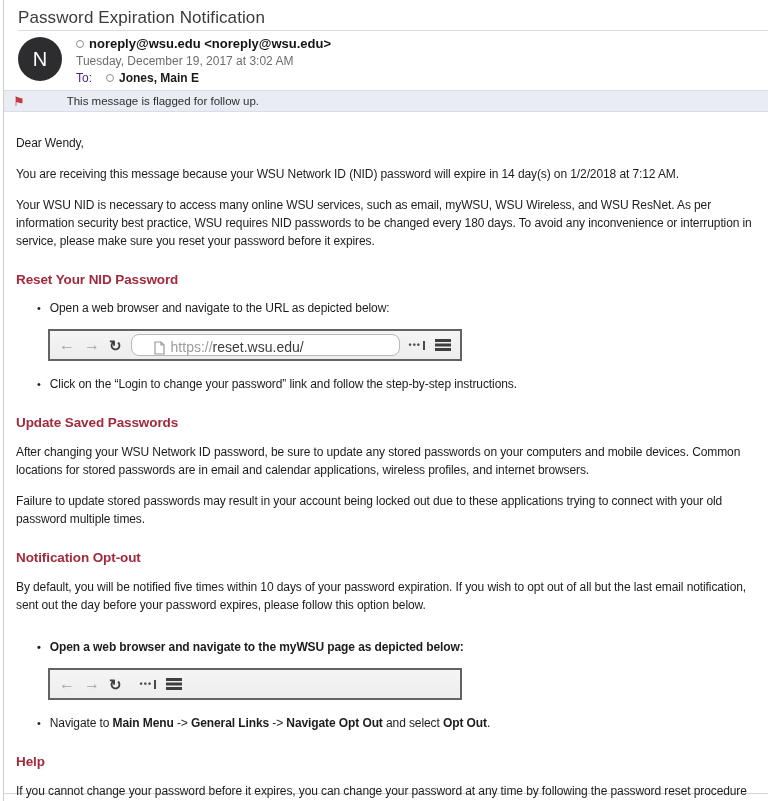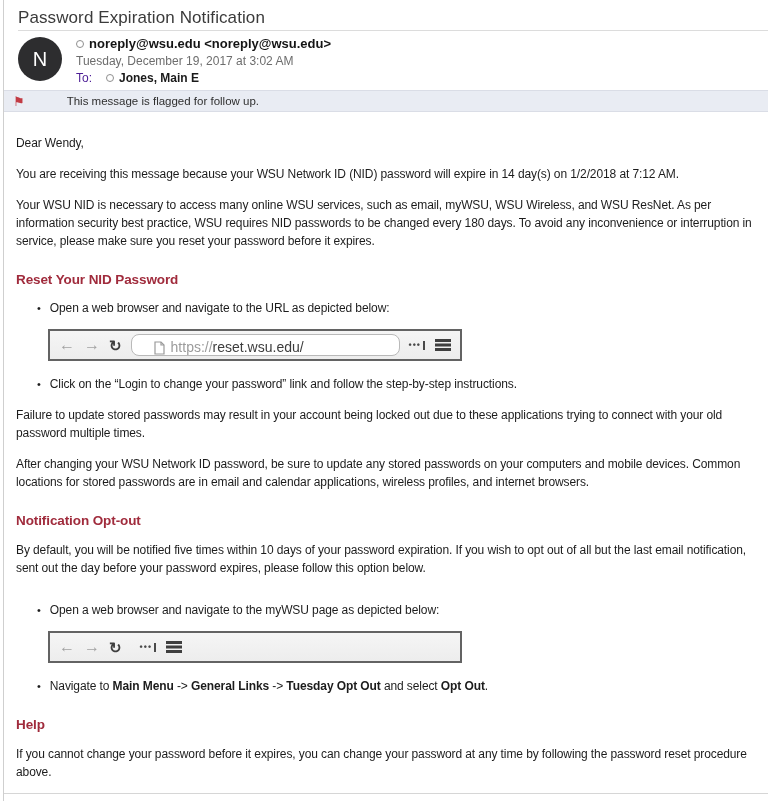--- a/index.html
+++ b/index.html
@@ -34,21 +34,21 @@
                  display: flex; align-items: center; padding-left: 9px; }
   .flag-glyph { color: #c23b44; font-size: 13px; line-height: 1; margin-right: 10px; }
   .flag-text { font-size: 11.5px; color: #2f2f2f; margin-left: 32px; }
 
   
   .email-body { position: absolute; left: 4px; right: 0; top: 112px; padding: 6px 12px 0 12px; }
   .email-body p { font-size: 12px; line-height: 18px; color: #1c1c1c; margin: 13px 0; letter-spacing: -0.1px; }
   .email-body p.first { margin-top: 16px; }
   .section-heading { font-size: 13.5px; font-weight: 700; color: #a02b3c; margin: 22px 0 12px 0; letter-spacing: -0.1px; }
   .bullet { display: flex; margin: 12px 0 12px 21px; font-size: 12px; line-height: 18px; letter-spacing: -0.1px; }
-  .bullet.spaced { margin-top: 24px; }
+  .bullet.spaced { margin-top: 24px; font-weight: bold; }
   .bullet .dot { flex: 0 0 auto; margin-right: 9px; font-size: 11px; }
   .bullet .dot::before { content: "\2022"; }
 
   
   .browser-bar { width: 414px; height: 32px; margin: 10px 0 14px 32px;
                  background: linear-gradient(#f5f5f5, #ededed); border: 2px solid #636363;
                  display: flex; align-items: center; padding: 0 9px; }
   .nav-arrow { font-size: 16px; color: #a2a2a2; line-height: 1; margin-right: 9px; }
   .reload { font-size: 15px; font-weight: 700; color: #3f3f3f; line-height: 1; margin-right: 9px; }
   .url-field { flex: 1 1 auto; height: 22px; background: #fff; border: 1px solid #b9b9b9; border-radius: 8px;
@@ -118,37 +118,38 @@
       <span class="overflow-icon">
         <span class="overflow-dots">•••</span>
         <span class="overflow-bar"></span>
       </span>
       <span class="menu-icon"></span>
     </div>
     <div class="bullet">
       <span class="dot"></span>
       <span><span>Click on the “Login to change your password” link and follow the step-by-step instructions.</span></span>
     </div>
+    <div class="section-heading">Update Saved Passwords</div>
+    <p><span>After changing your WSU Network ID password, be sure to update any stored passwords on your computers and mobile devices. Common locations for stored passwords are in email and calendar applications, wireless profiles, and internet browsers.</span></p>
     <p><span>Failure to update stored passwords may result in your account being locked out due to these applications trying to connect with your old password multiple times.</span></p>
-    <p><span>After changing your WSU Network ID password, be sure to update any stored passwords on your computers and mobile devices. Common locations for stored passwords are in email and calendar applications, wireless profiles, and internet browsers.</span></p>
     <div class="section-heading">Notification Opt-out</div>
     <p><span>By default, you will be notified five times within 10 days of your password expiration. If you wish to opt out of all but the last email notification, sent out the day before your password expires, please follow this option below.</span></p>
     <div class="bullet spaced">
       <span class="dot"></span>
       <span><span>Open a web browser and navigate to the myWSU page as depicted below:</span></span>
     </div>
     <div class="browser-bar">
       <span class="nav-arrow">←</span>
       <span class="nav-arrow">→</span>
       <span class="reload">↻</span>
       <span class="overflow-icon">
         <span class="overflow-dots">•••</span>
         <span class="overflow-bar"></span>
       </span>
       <span class="menu-icon"></span>
     </div>
     <div class="bullet">
       <span class="dot"></span>
-      <span><span>Navigate to </span><b>Main Menu</b><span> -&gt; </span><b>General Links</b><span> -&gt; </span><b>Tuesday Opt Out</b><span> and select </span><b>Opt Out</b><span>.</span></span>
+      <span><span>Navigate to </span><b>Main Menu</b><span> -&gt; </span><b>General Links</b><span> -&gt; </span><b>Navigate Opt Out</b><span> and select </span><b>Opt Out</b><span>.</span></span>
     </div>
     <div class="section-heading">Help</div>
     <p><span>If you cannot change your password before it expires, you can change your password at any time by following the password reset procedure above.</span></p>
   </div>
 
 </body></html>

